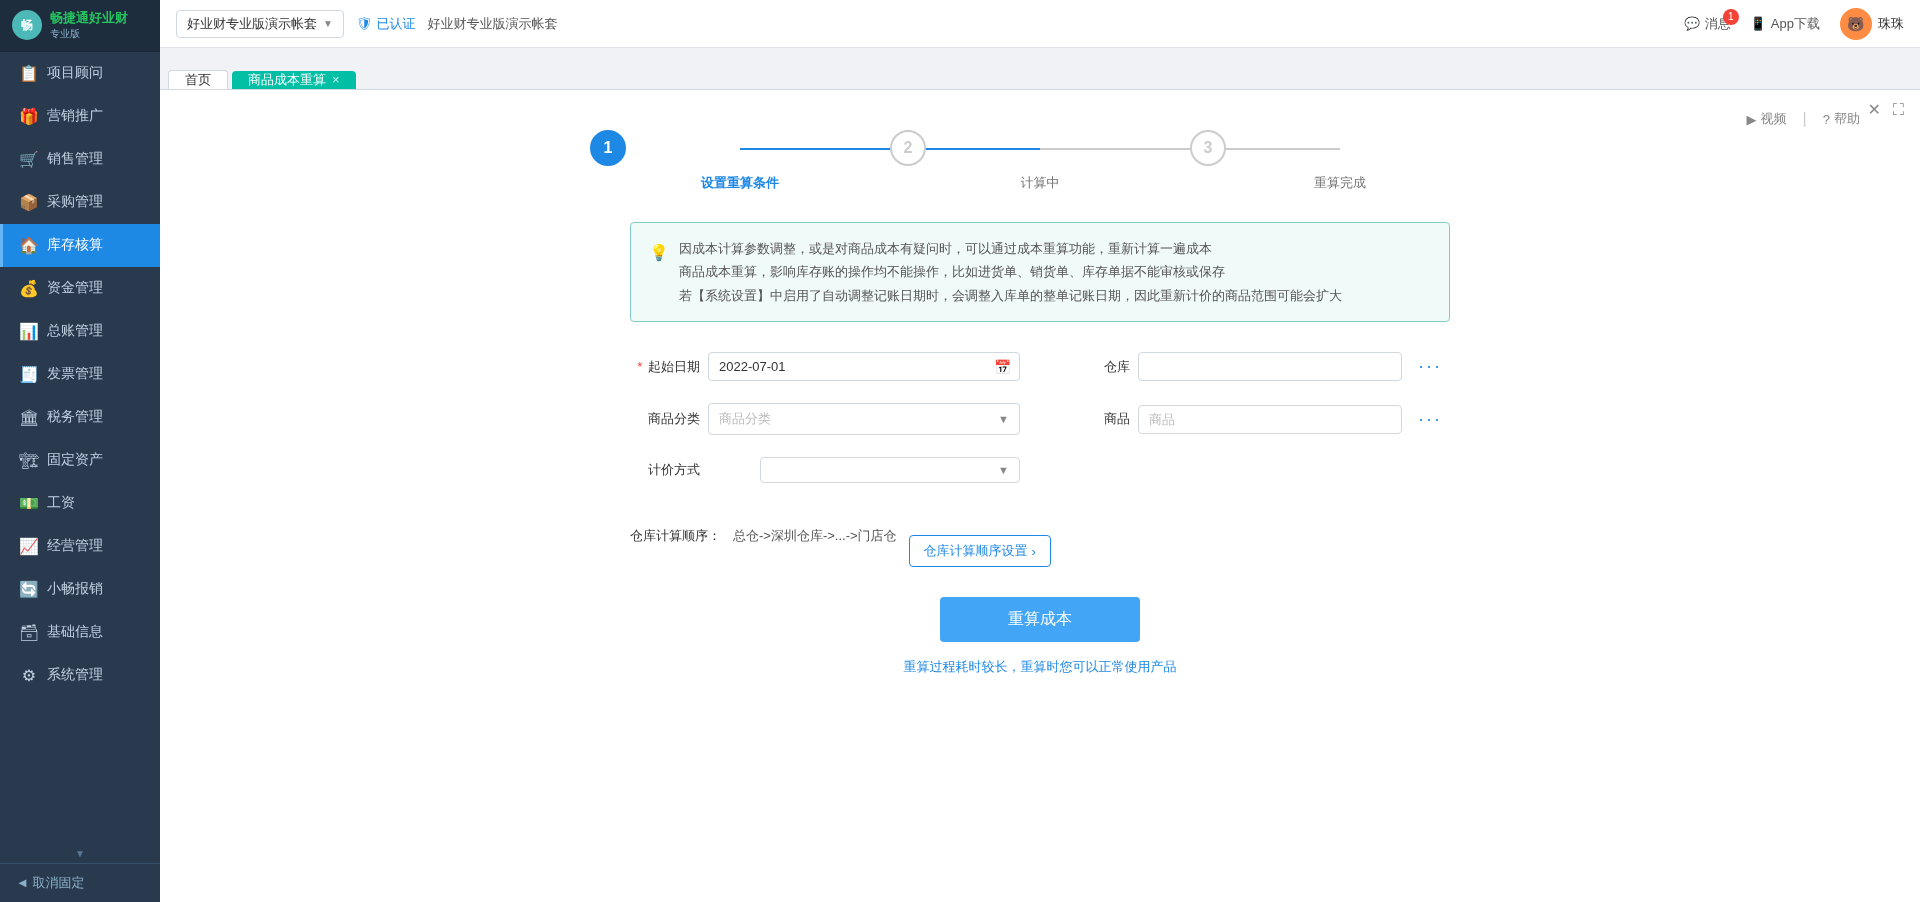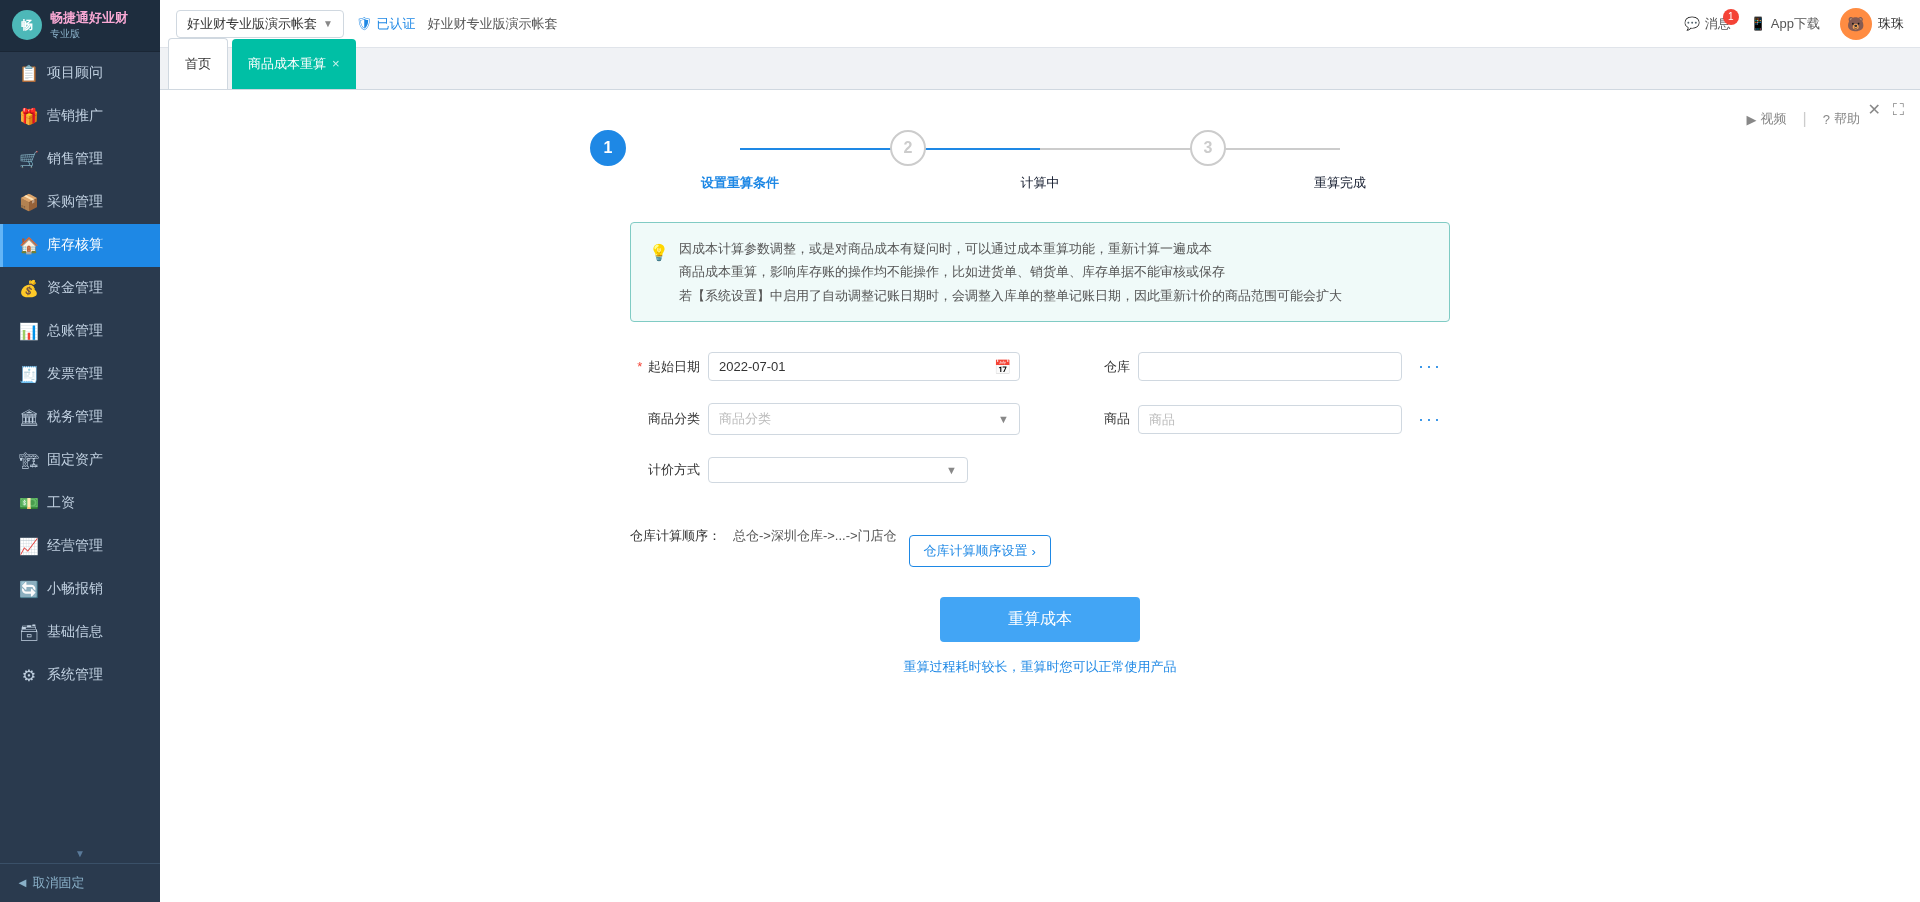--- a/index.html
+++ b/index.html
@@ -24,21 +24,21 @@
       gap: 8px;
       border-bottom: 1px solid #1a2635;
     }
     .sidebar-logo {
       width: 30px; height: 30px;
       background: #4db8b8;
       border-radius: 50%;
       display: flex; align-items: center; justify-content: center;
       color: white; font-size: 12px; font-weight: bold;
     }
-    .sidebar-title { font-size: 13px; color: #f9a8d4; font-weight: bold; line-height: 1.3; }
+    .sidebar-title { font-size: 13px; color: #22c55e; font-weight: bold; line-height: 1.3; }
     .sidebar-subtitle { font-size: 10px; color: #8ab0c8; }
     .sidebar-menu { flex: 1; overflow-y: auto; overflow-x: hidden; }
     .sidebar-menu::-webkit-scrollbar { width: 4px; }
     .sidebar-menu::-webkit-scrollbar-thumb { background: #3a5068; }
     .sidebar-item {
       display: flex; align-items: center; gap: 8px;
       padding: 12px 16px;
       cursor: pointer; color: #c0d0e0; font-size: 14px;
       border-left: 3px solid transparent;
       transition: background 0.15s;
@@ -107,21 +107,21 @@
     
     .tabbar {
       background: #f0f2f5;
       height: 42px;
       display: flex; align-items: flex-end;
       padding: 0 0 0 8px;
       border-bottom: 1px solid #d0d8e0;
       gap: 4px;
     }
     .tab {
-      padding: 16px 16px;
+      padding: 0 16px;
       font-size: 13px;
       cursor: pointer;
       border-radius: 4px 4px 0 0;
       color: #555;
       background: #e0e6ee;
     }
     .tab.active {
       background: #00bfa5;
       color: #fff;
     }
@@ -172,21 +172,21 @@
     .step-circle.active {
       background: #1e88e5; color: #fff; border-color: #1e88e5;
     }
     .step-line {
       position: absolute; top: 18px; left: 50%; right: -50%;
       height: 2px; background: #ccc;
       z-index: 1;
     }
     .step-line.active { background: #1e88e5; }
     .step-label {
-      margin-top: 8px; font-size: 13px; color: #0f172a;
+      margin-top: 8px; font-size: 13px; color: #737373;
       text-align: center;
     }
     .step-label.active { color: #1e88e5; font-weight: bold; }
 
     
     .help-links {
       position: absolute; top: 20px; right: 60px;
       display: flex; gap: 16px; align-items: center;
     }
     .help-link { font-size: 13px; color: #888; cursor: pointer; display: flex; align-items: center; gap: 4px; }
@@ -213,20 +213,21 @@
       margin: 0 auto;
     }
     .form-row {
       display: flex; align-items: center;
       margin-bottom: 22px;
       gap: 40px;
     }
     .form-group {
       display: flex; align-items: center; flex: 1;
       gap: 8px;
+      justify-content: space-between;
     }
     .form-label {
       font-size: 13px; color: #333;
       white-space: nowrap;
       min-width: 70px;
       text-align: right;
     }
     .required-star { color: #f44336; margin-right: 2px; }
     .form-input {
       border: 1px solid #d0d8e0;

